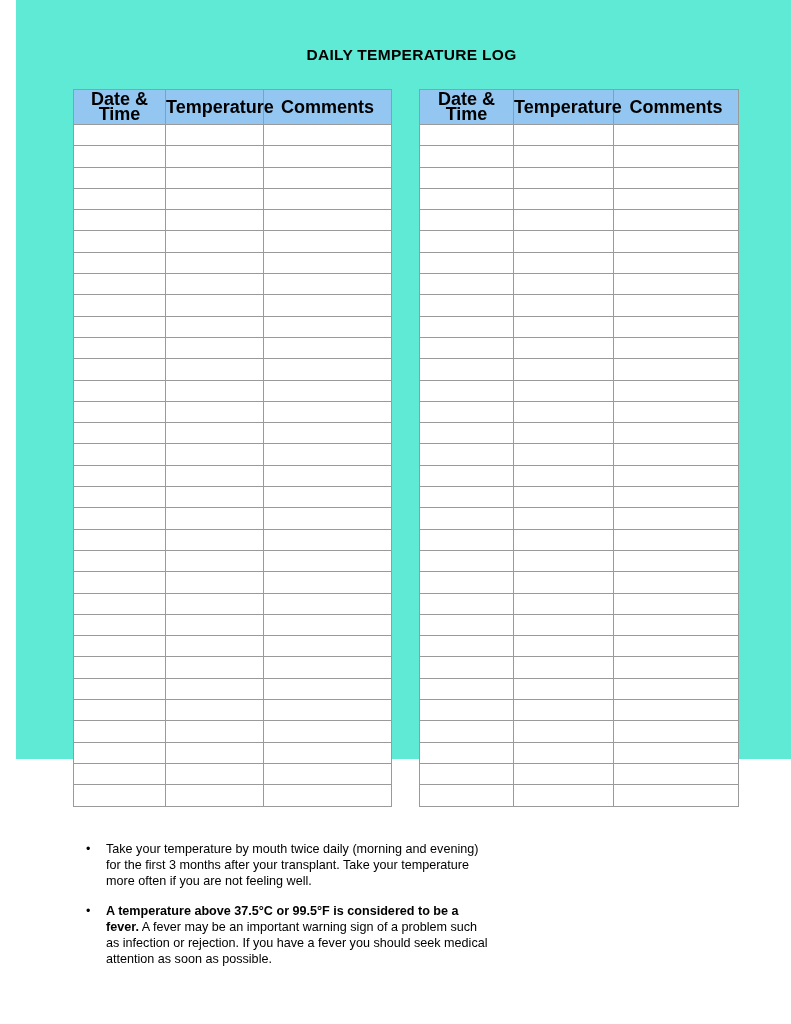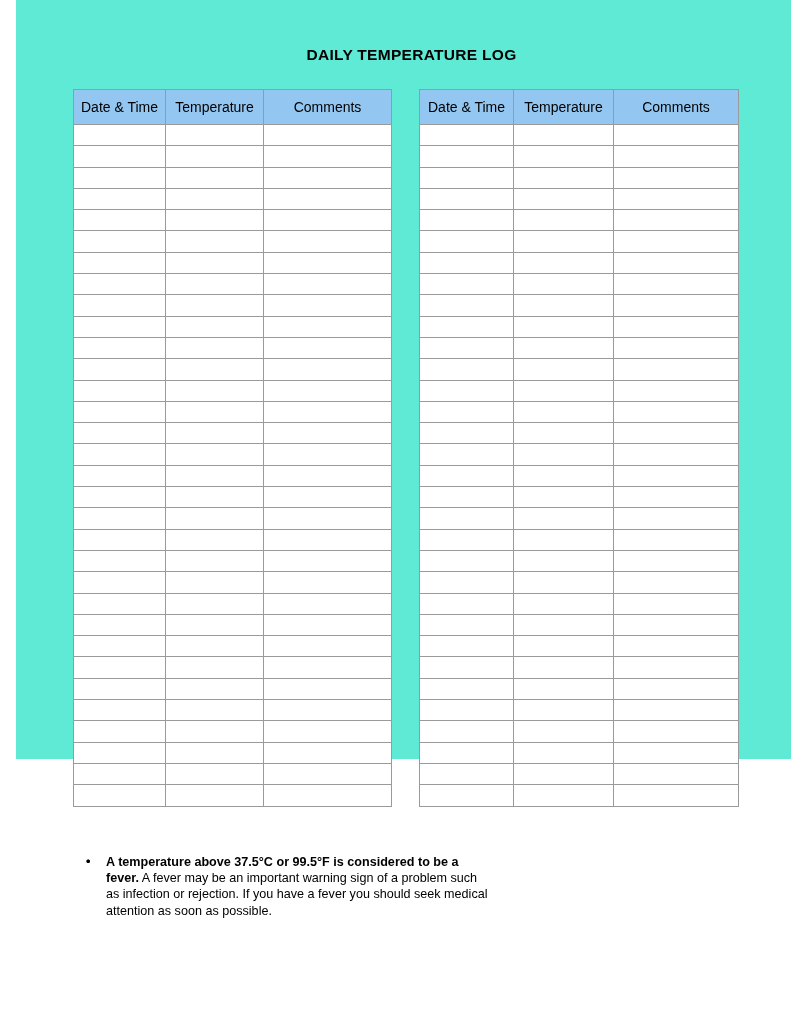--- a/index.html
+++ b/index.html
@@ -49,22 +49,22 @@
 
   .log-table th,
   .log-table td {
     border: 1px solid #9a9a9a;
     padding: 0;
     margin: 0;
   }
 
   .log-table th {
     background: #93c6f0;
-    font-size: 14px;
-    font-weight: normal;
+    font-size: 18px;
+    font-weight: bold;
     text-align: center;
     height: 34px;
     line-height: 15px;
     vertical-align: middle;
     color: #000000;
     margin-top: 29px;
   }
 
   .log-table td {
     height: 20.3px;
@@ -472,18 +472,18 @@
         <tr>
           <td></td>
           <td></td>
           <td></td>
         </tr>
       </tbody>
   </table>
 
   <div class="instructions">
     <ul class="bullet-list">
-        <li class="bullet-item"><span class="bullet-dot">•</span></li>
+        <li class="bullet-item"><span class="bullet-dot">•</span><span>Take your temperature by mouth twice daily (morning and evening) for the first 3 months after your transplant.  Take your temperature more often if you are not feeling well.</span></li>
         <li class="bullet-item"><span class="bullet-dot">•</span><span class="bullet-strong">A temperature above 37.5°C or 99.5°F is considered to be a fever.</span><span>  A fever may be an important warning sign of a problem such as infection or rejection.  If you have a fever you should seek medical attention as soon as possible.</span></li>
       </ul>
   </div>
 
 </div>
 
 </body></html>

